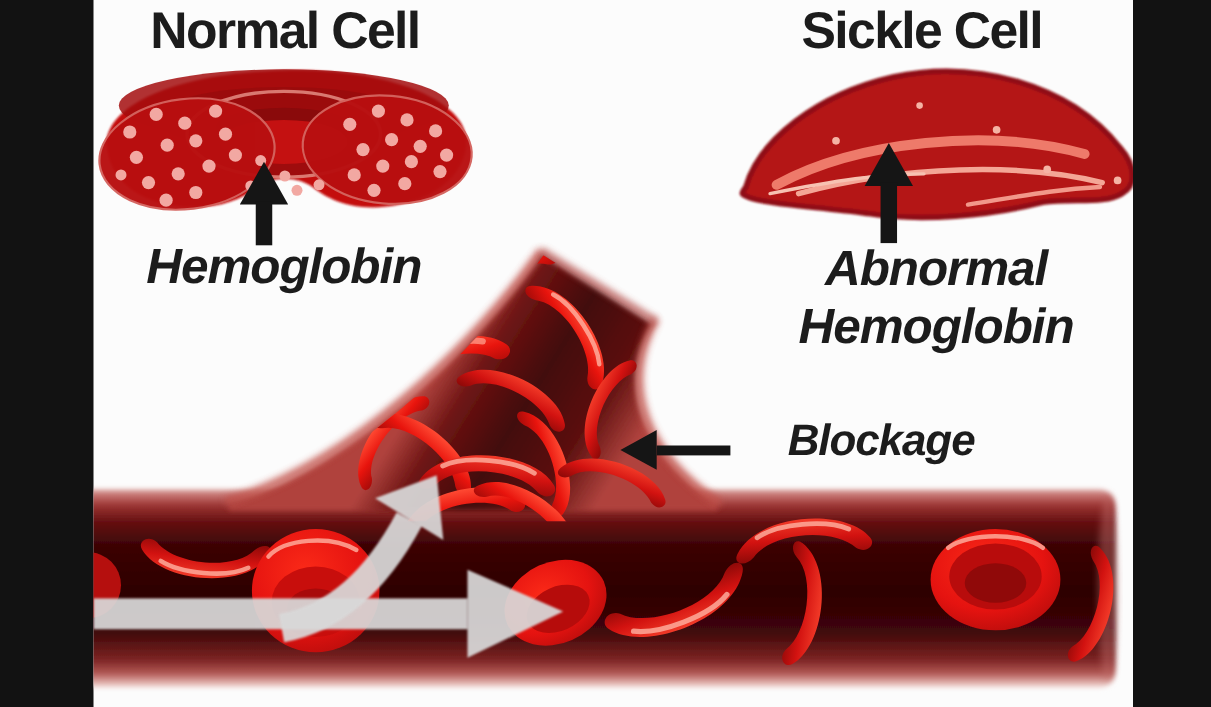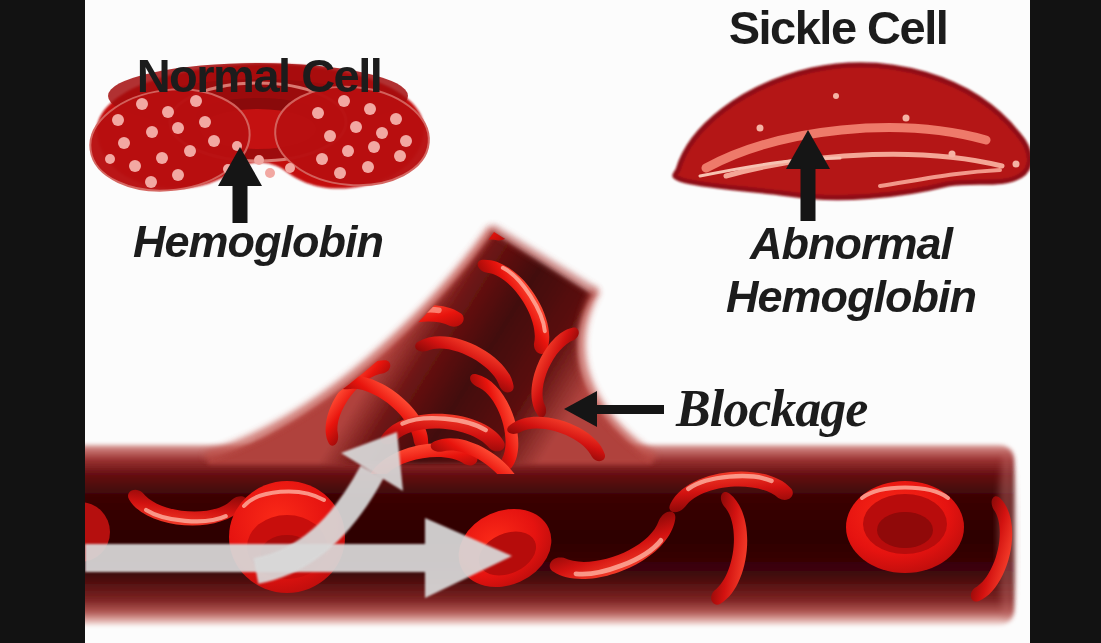--- a/index.html
+++ b/index.html
@@ -2,21 +2,21 @@
 <html><head>
 <meta charset="utf-8">
 <style>
   html,body{margin:0;padding:0;background:#121212;}
   #stage{position:relative;width:1101px;height:643px;overflow:hidden;background:#121212;
          font-family:"Liberation Sans",sans-serif;}
   #scene{position:absolute;left:0;top:0;width:1101px;height:643px;display:block;}
   .label{position:absolute;color:#1c1c1c;font-weight:bold;text-align:center;white-space:nowrap;}
   .title{font-size:47px;line-height:1.02;letter-spacing:-1.5px;}
   .caption{font-style:italic;font-size:45px;line-height:53px;letter-spacing:-1px;}
-  .blockage{font-style:italic;font-size:52px;letter-spacing:-1px;text-align:left;font-family:Liberation Serif, serif;}
+  .blockage{font-style:italic;font-size:40px;letter-spacing:-1px;text-align:center;}
   .hl{stroke:#ff9d8c;stroke-width:5;fill:none;stroke-linecap:round;opacity:.75;}
   .hl2{stroke:#ffb3a3;stroke-width:4;fill:none;stroke-linecap:round;opacity:.8;}
 </style>
 </head>
 <body>
 
 <div id="stage">
 
   <svg id="scene" viewBox="0 0 1101 643">
     <defs>
@@ -242,21 +242,21 @@
         <rect x="800.5" y="166" width="15" height="55"></rect>
       </g>
       <g fill="#151515">
         <polygon points="564,409 597,391 597,427"></polygon>
         <rect x="597" y="405" width="67" height="9"></rect>
       </g>
 
     </g>
   </svg>
 
-  <div class="label title" style="left:85px;top:4px;width:348px;margin-top:48px;">Normal Cell</div>
+  <div class="label title" style="left:85px;top:4px;width:348px;">Normal Cell</div>
 
   <div class="label title" style="left:664px;top:4px;width:348px;">Sickle Cell</div>
 
   <div class="label caption" style="left:98px;top:215px;width:320px;">
     <div>Hemoglobin</div>
   </div>
 
   <div class="label caption" style="left:691px;top:217px;width:320px;">
     <div>Abnormal</div>
     <div>Hemoglobin</div>

